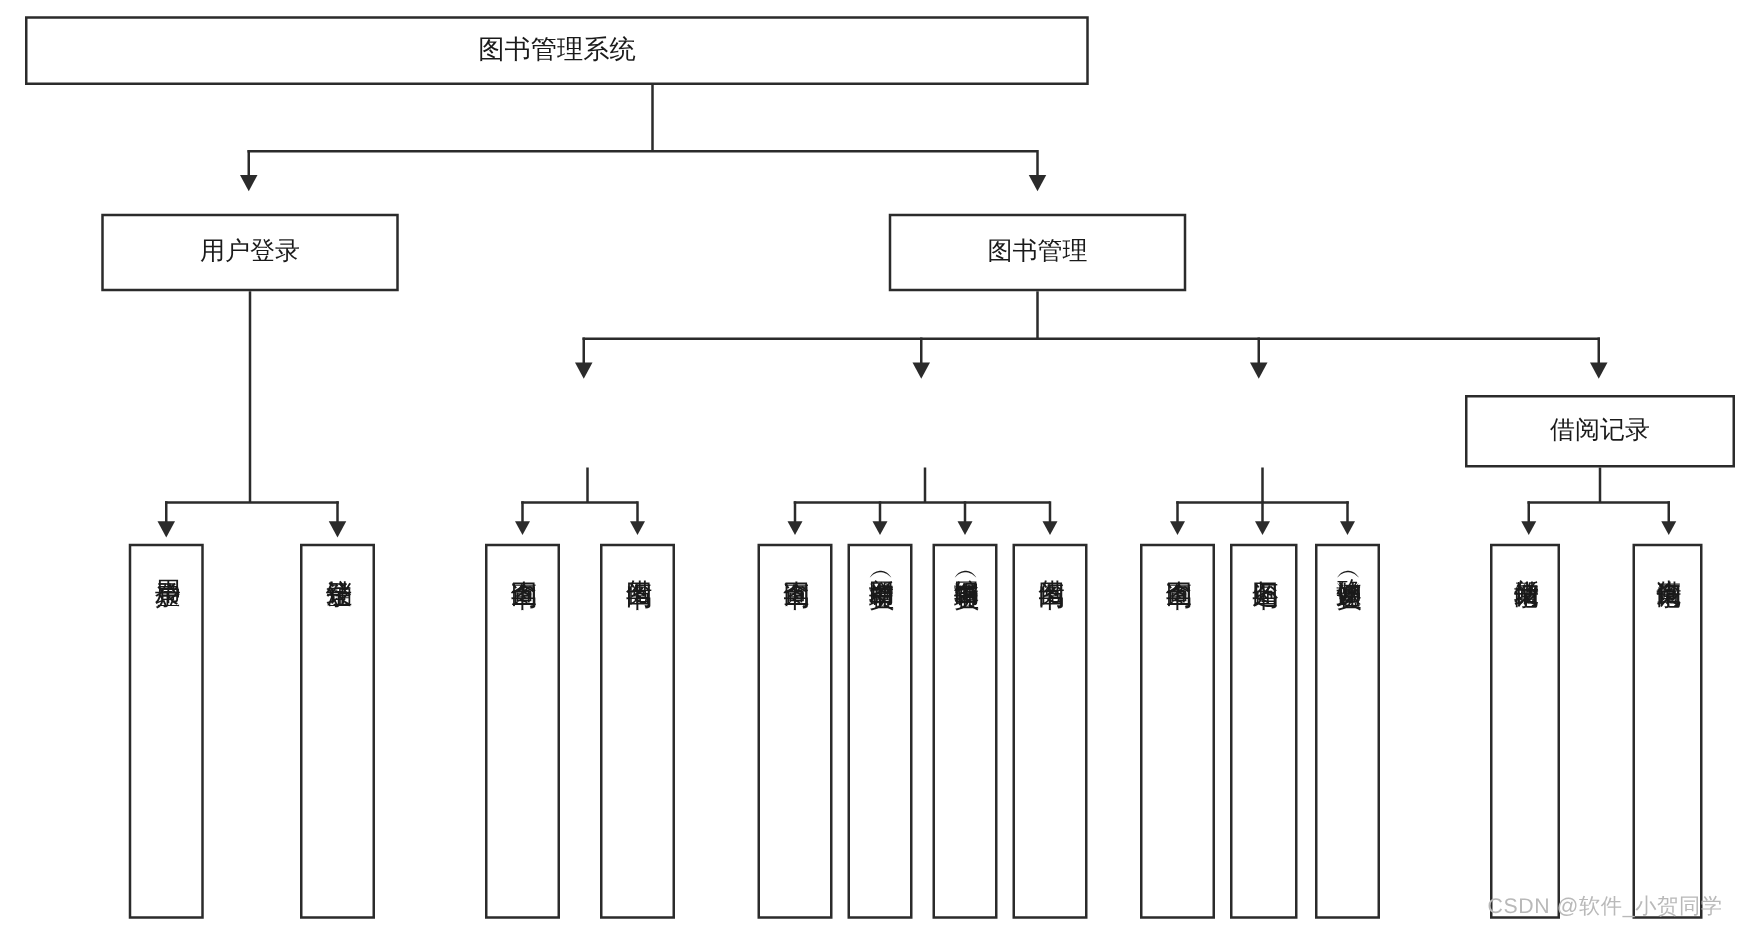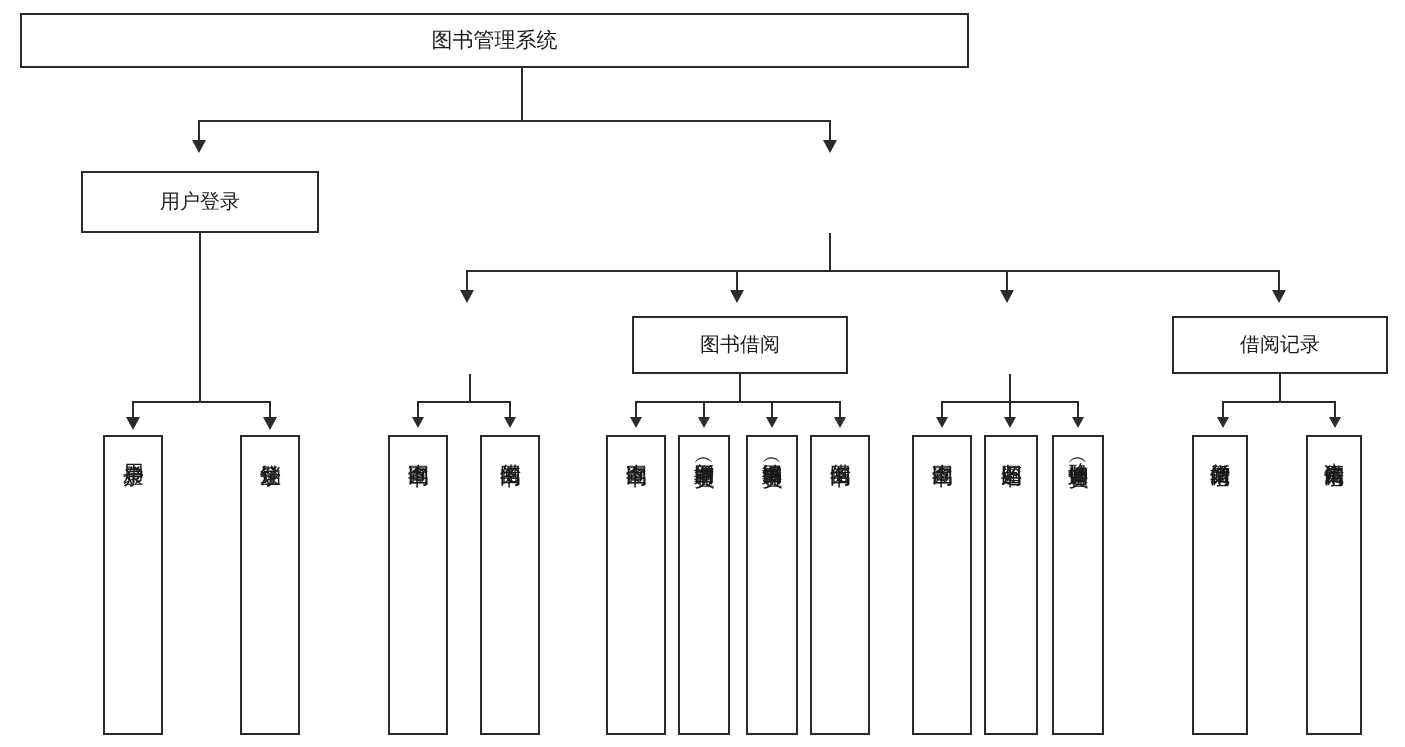--- a/index.html
+++ b/index.html
@@ -60,57 +60,57 @@
     color:#b9b9b9;
     white-space:nowrap;
     letter-spacing:0.5px;
   }
 </style>
 </head>
 <body>
 
 <div id="canvas">
 
-  <div class="node root" style="left:20px;top:13px;width:949px;height:55px;">
+  <div class="node root" style="left:20px;top:13px;width:851px;height:55px;">
     <span>图书管理系统</span>
   </div>
 
   <div class="ln v" style="left:521px;top:68px;height:53px;"></div>
   <div class="ln h" style="left:198px;top:120px;width:632px;"></div>
   <div class="ln v" style="left:198px;top:120px;height:22px;"></div>
   <div class="ln v" style="left:829px;top:120px;height:22px;"></div>
   <div class="arrow" style="left:192px;top:140px;"></div>
   <div class="arrow" style="left:823px;top:140px;"></div>
 
   <div class="node lvl2" style="left:81px;top:171px;width:238px;height:62px;">
     <span>用户登录</span>
   </div>
 
+  <div class="node lvl2" style="left:711px;top:171px;width:238px;height:62px;">
+    <span>图书管理</span>
+  </div>
 
   <div class="ln v" style="left:199px;top:233px;height:169px;"></div>
   <div class="ln h" style="left:132px;top:401px;width:139px;"></div>
   <div class="ln v" style="left:132px;top:401px;height:18px;"></div>
   <div class="ln v" style="left:269px;top:401px;height:18px;"></div>
   <div class="arrow" style="left:126px;top:417px;"></div>
   <div class="arrow" style="left:263px;top:417px;"></div>
 
   <div class="ln v" style="left:829px;top:233px;height:38px;"></div>
   <div class="ln h" style="left:466px;top:270px;width:814px;"></div>
   <div class="ln v" style="left:466px;top:270px;height:22px;"></div>
   <div class="ln v" style="left:736px;top:270px;height:22px;"></div>
   <div class="ln v" style="left:1006px;top:270px;height:22px;"></div>
   <div class="ln v" style="left:1278px;top:270px;height:22px;"></div>
   <div class="arrow" style="left:460px;top:290px;"></div>
   <div class="arrow" style="left:730px;top:290px;"></div>
   <div class="arrow" style="left:1000px;top:290px;"></div>
   <div class="arrow" style="left:1272px;top:290px;"></div>
 
-  <div class="node lvl3" style="left:632px;top:316px;width:216px;height:58px;">
-    <span>图书借阅</span>
-  </div>
   <div class="node lvl3" style="left:1172px;top:316px;width:216px;height:58px;">
     <span>借阅记录</span>
   </div>
 
   <div class="ln v" style="left:469px;top:374px;height:28px;"></div>
   <div class="ln h" style="left:417px;top:401px;width:93px;"></div>
   <div class="ln v" style="left:417px;top:401px;height:18px;"></div>
   <div class="ln v" style="left:509px;top:401px;height:18px;"></div>
   <div class="arrow sm" style="left:412px;top:417px;"></div>
   <div class="arrow sm" style="left:504px;top:417px;"></div>
@@ -179,14 +179,15 @@
     <span>确认归还（管理员）</span>
   </div>
 
   <div class="node leaf narrow" style="left:1192px;top:435px;width:56px;height:300px;">
     <span>新增借阅记录</span>
   </div>
   <div class="node leaf narrow" style="left:1306px;top:435px;width:56px;height:300px;">
     <span>查询借阅记录</span>
   </div>
 
+  <div id="watermark">CSDN @软件_小贺同学</div>
 
 </div>
 
 </body></html>

